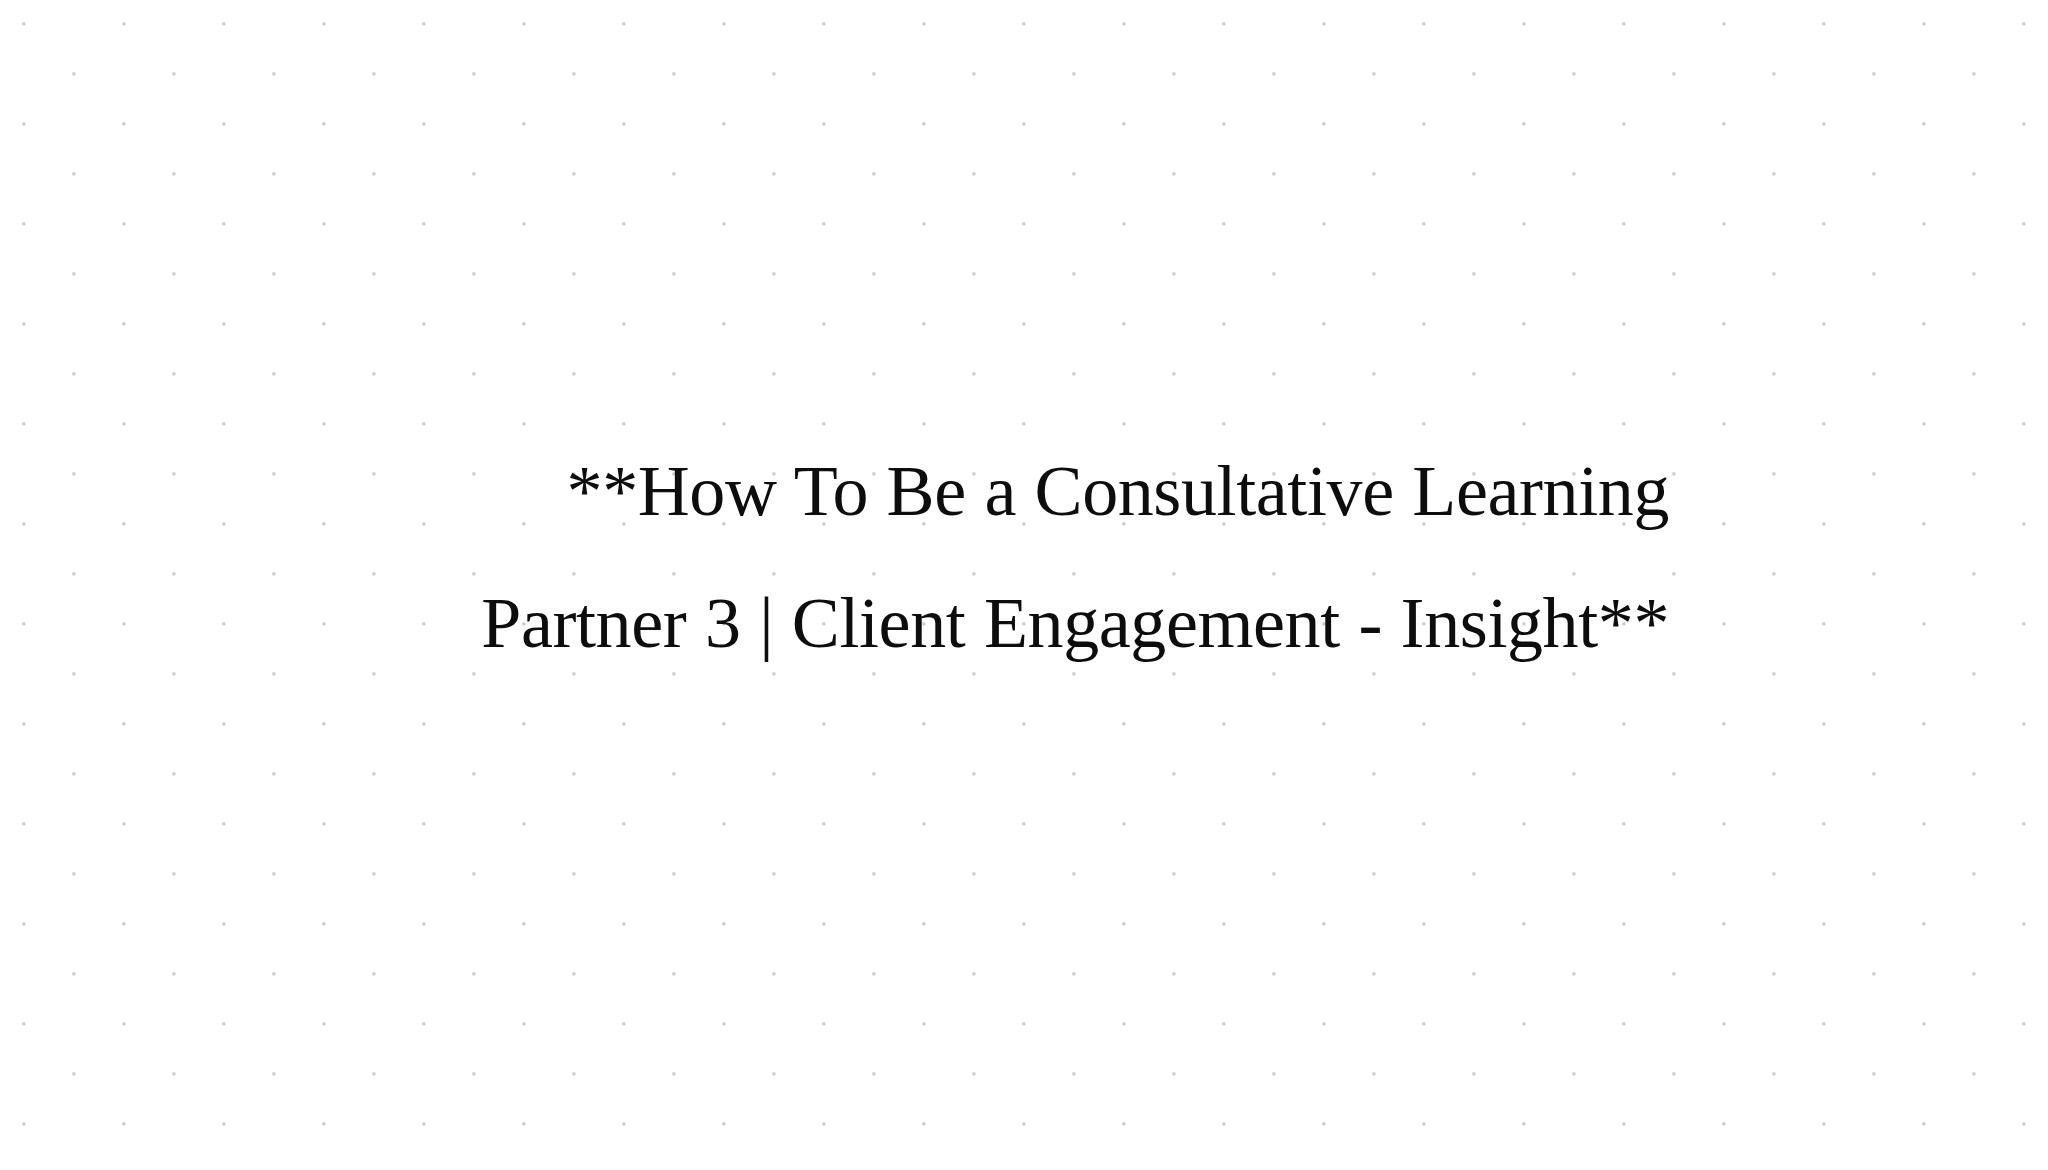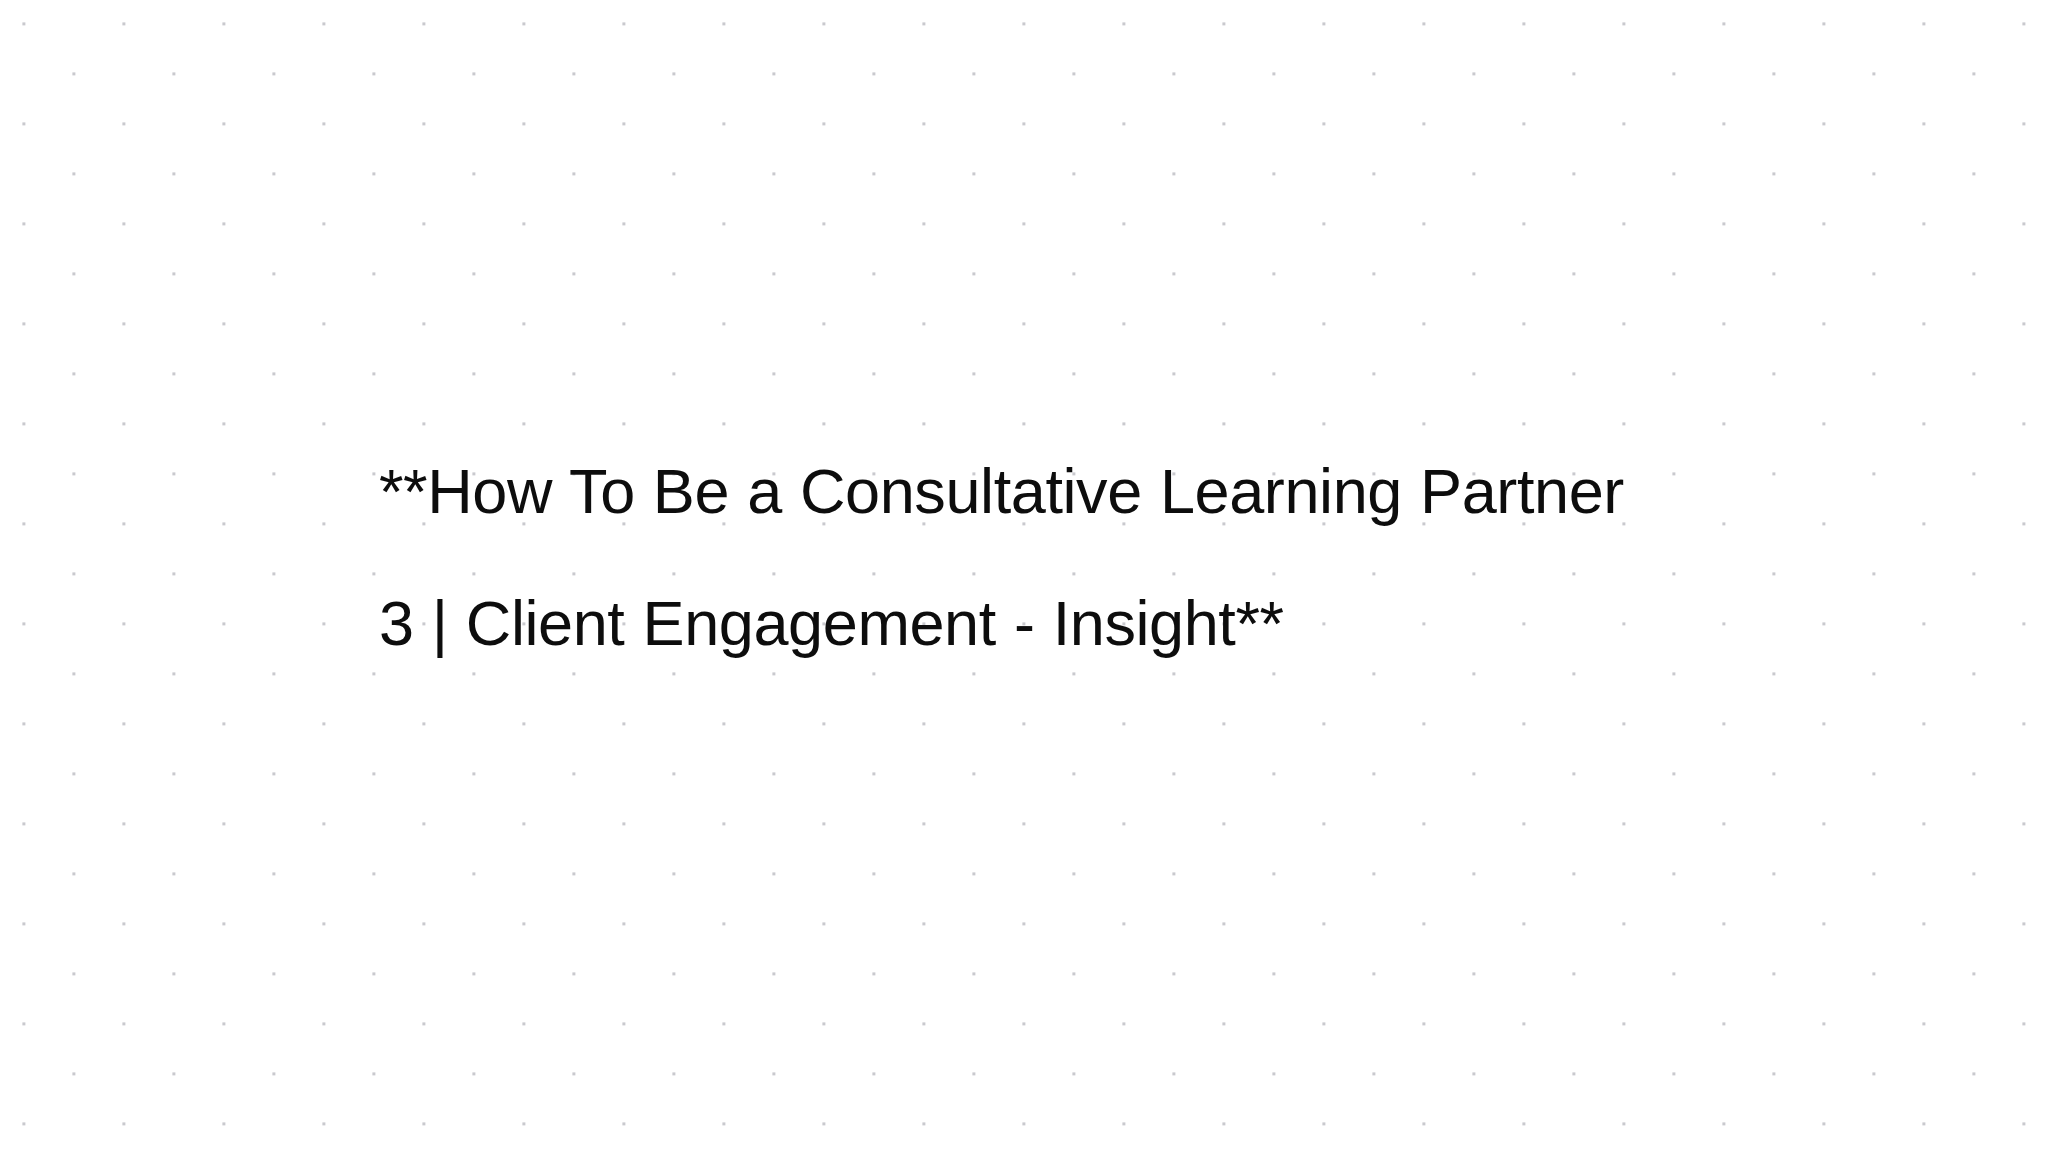--- a/index.html
+++ b/index.html
@@ -47,24 +47,24 @@
     display: flex;
     align-items: center;
     justify-content: center;
     padding-bottom: 56px;   
     box-sizing: border-box;
   }
 
   .title {
     margin: 0;
     max-width: 1290px;
-    text-align: left;
+    text-align: right;
     color: #0d0d0d;
-    font-family: Liberation Sans, sans-serif;
-    font-size: 63px;
+    font-family: Liberation Serif, serif;
+    font-size: 72px;
     font-weight: 400;
     line-height: 132px;
     letter-spacing: -0.4px;
     word-spacing: 1px;
     white-space: pre-wrap;
     -webkit-font-smoothing: antialiased;
   }
 </style>
 </head>
 <body>

